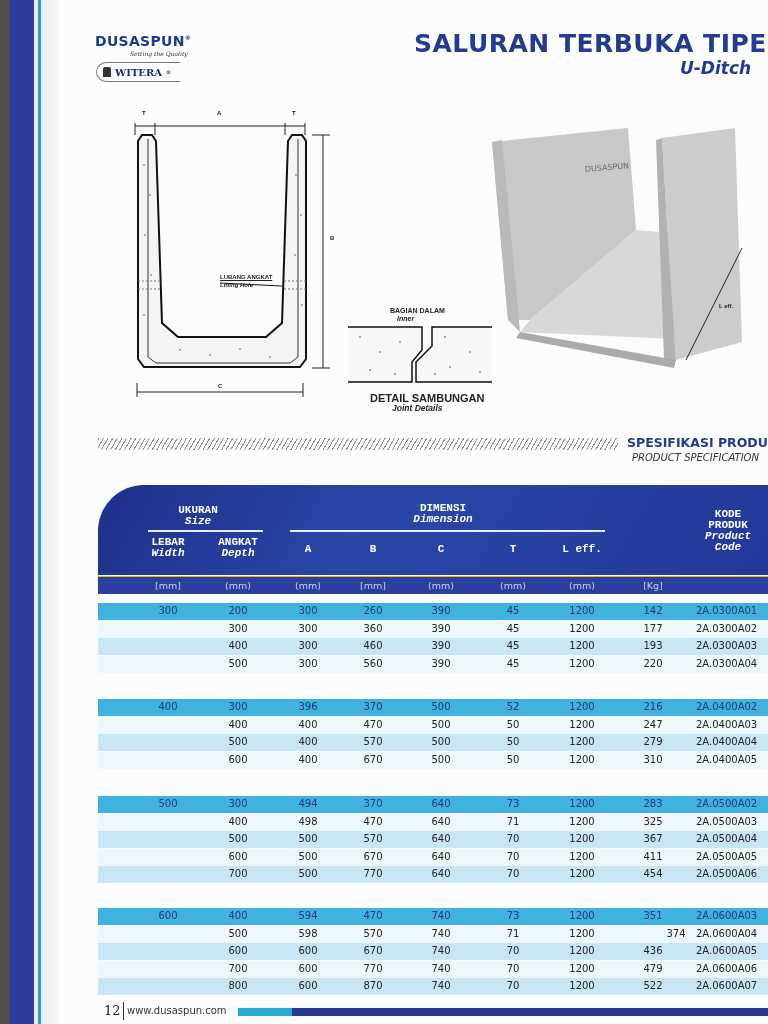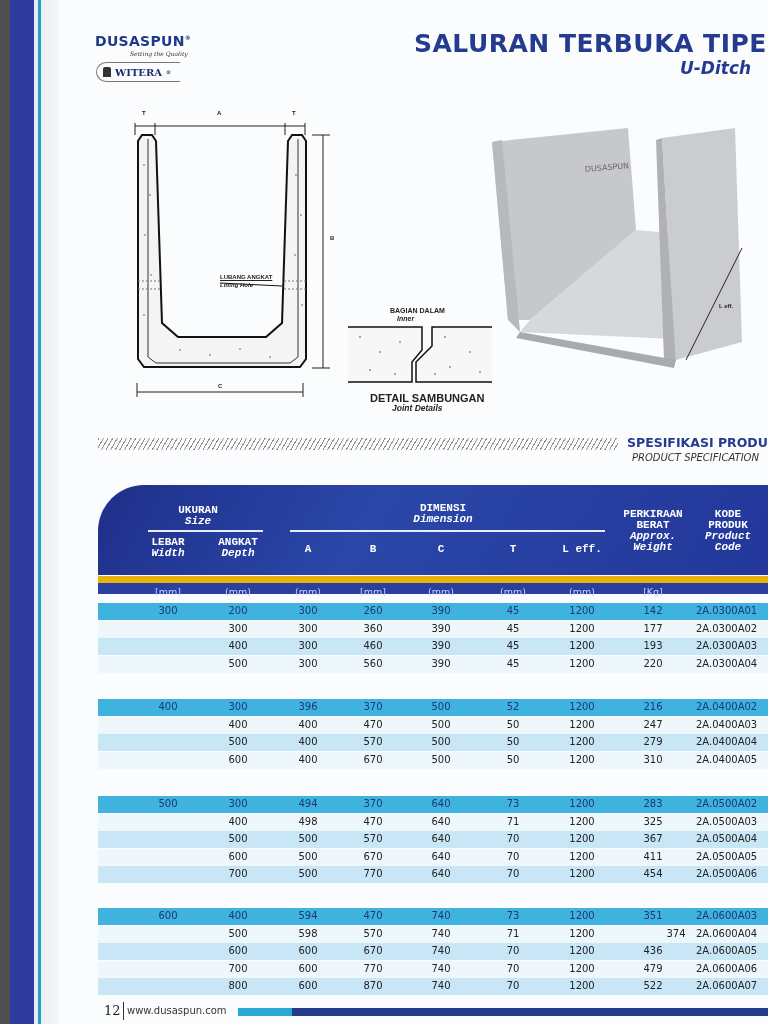--- a/index.html
+++ b/index.html
@@ -33,21 +33,21 @@
   .dlabel-it { font-style: italic; font-weight: bold; }
 
   
   .hatch { position: absolute; left: 98px; top: 438px; width: 520px; height: 12px;
     background: repeating-linear-gradient(-60deg, transparent 0 3px, #777 3px 4px); opacity: 0.8; }
   .spec-title { position: absolute; left: 627px; top: 435px; font-family: "DejaVu Sans", sans-serif; font-weight: bold; font-size: 12.5px; color: #253b8f; white-space: nowrap; }
   .spec-sub { position: absolute; left: 632px; top: 452px; font-family: "DejaVu Sans", sans-serif; font-style: italic; font-size: 10px; color: #333; white-space: nowrap; }
 
   
   .thead { position: absolute; left: 98px; top: 485px; width: 670px; height: 90px; background: linear-gradient(120deg,#1f2f8a 0%,#2a47a8 40%,#23379a 100%); border-radius: 46px 0 0 0; color: #fff; }
-  .units { position: absolute; left: 98px; top: 576px; width: 670px; height: 18px; background: #2a3f9f; border-top: 7px solid #eab308; color: #c9d2f0; }
+  .units { position: absolute; left: 98px; top: 576px; width: 670px; height: 18px; background: #2a3f9f; border-top: 1px solid #eab308; color: #c9d2f0; }
   .th { position: absolute; text-align: center; font-family: Liberation Mono, monospace; font-size: 11px; font-weight: bold; line-height: 11px; color: #fff; }
   .th i { font-weight: bold; }
   .th-line { position: absolute; height: 2px; background: #e8ecff; }
   .unit { position: absolute; top: 3px; font-family: "DejaVu Sans", sans-serif; font-size: 9.5px; text-align: center; width: 60px; }
 
   
   .row { position: absolute; left: 98px; width: 670px; height: 17px; font-family: "DejaVu Sans", sans-serif; font-size: 10px; color: #222; }
   .row.first { background: #3fb2de; color: #1d3777; }
   .row.alt { background: #c8e6f6; }
   .row.plain { background: #eef7fc; }
@@ -183,21 +183,20 @@
   <div class="th-line" style="left:50px;top:45px;width:115px;"></div>
   <div class="th" style="left:40px;top:52px;width:60px;"><span>LEBAR</span><br><i>Width</i></div>
   <div class="th" style="left:110px;top:52px;width:60px;"><span>ANGKAT</span><br><i>Depth</i></div>
   <div class="th" style="left:295px;top:18px;width:100px;"><span>DIMENSI</span><br><i>Dimension</i></div>
   <div class="th-line" style="left:192px;top:45px;width:315px;"></div>
   <div class="th" style="left:180px;top:59px;width:60px;">A</div>
   <div class="th" style="left:245px;top:59px;width:60px;">B</div>
   <div class="th" style="left:313px;top:59px;width:60px;">C</div>
   <div class="th" style="left:385px;top:59px;width:60px;">T</div>
   <div class="th" style="left:454px;top:59px;width:60px;">L eff.</div>
-  <div class="th" style="left:516px;top:24px;width:78px;"><span>PERKIRAAN</span><br><span>BERAT</span><br><i>Approx.</i><br><i>Weight</i></div>
   <div class="th" style="left:600px;top:24px;width:60px;"><span>KODE</span><br><span>PRODUK</span><br><i>Product</i><br><i>Code</i></div>
 </div>
 <div class="units">
   <span class="unit" style="left:40px;">[mm]</span>
   <span class="unit" style="left:110px;">(mm)</span>
   <span class="unit" style="left:180px;">(mm)</span>
   <span class="unit" style="left:245px;">[mm]</span>
   <span class="unit" style="left:313px;">(mm)</span>
   <span class="unit" style="left:385px;">(mm)</span>
   <span class="unit" style="left:454px;">(mm)</span>

